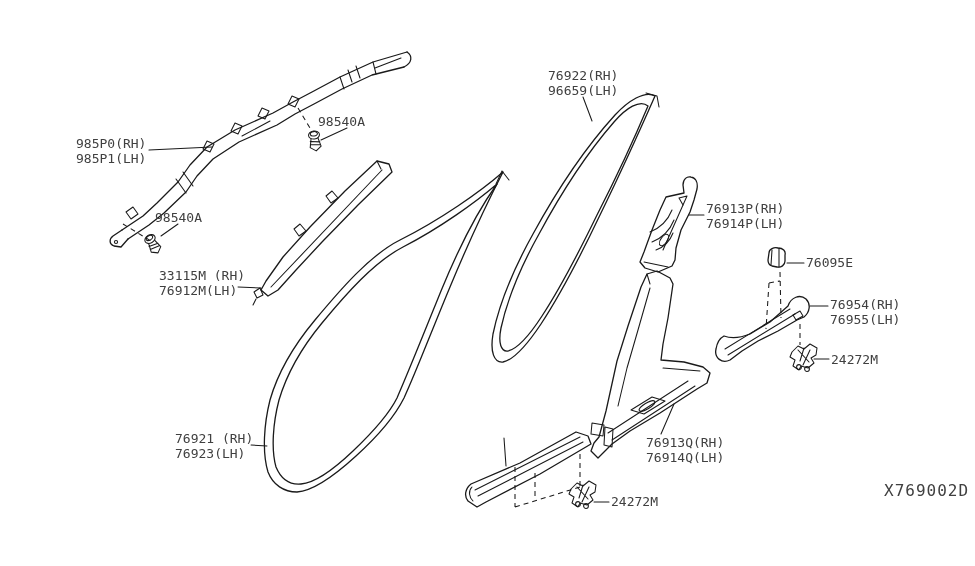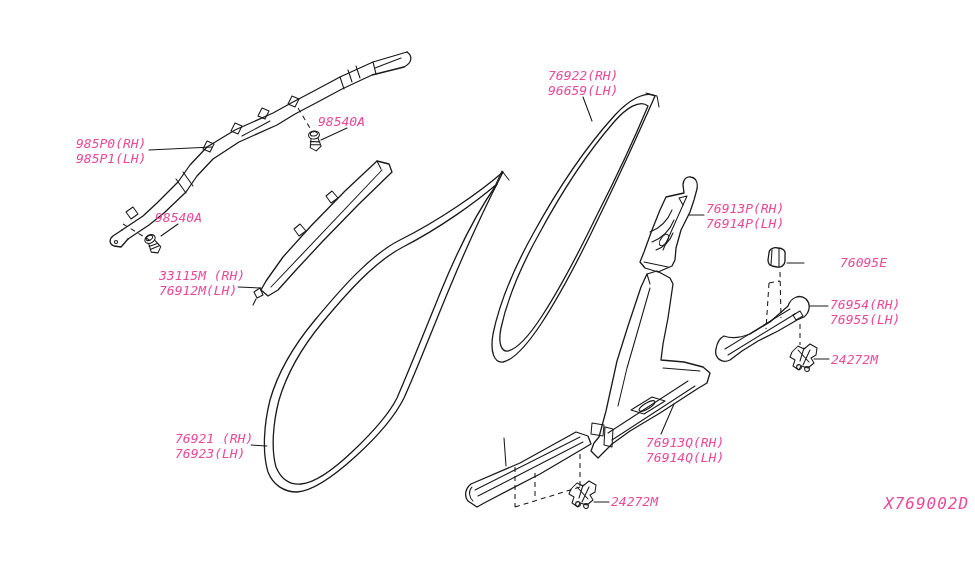--- a/index.html
+++ b/index.html
@@ -3,22 +3,22 @@
 <meta charset="utf-8">
 <style>
   html,body{margin:0;padding:0;background:#e8e8e8;}
   .stage{
     position:relative;width:975px;height:566px;background:#ffffff;
     font-family:"DejaVu Sans Mono","Liberation Mono",monospace;
     overflow:hidden;
   }
   .stage svg{position:absolute;left:0;top:0;}
   .lbl{
-    position:absolute;font-size:13px;line-height:15px;color:#ec4899;
-    white-space:pre;letter-spacing:0;font-style:italic;
+    position:absolute;font-size:13px;line-height:15px;color:#404040;
+    white-space:pre;letter-spacing:0;
   }
   .lbl span{display:block;}
   .code{font-size:16px;letter-spacing:1px;}
   .ln{stroke:#1a1a1a;fill:none;stroke-width:1.3;stroke-linejoin:round;stroke-linecap:round;}
   .thin{stroke:#1a1a1a;fill:none;stroke-width:1.05;stroke-linejoin:round;stroke-linecap:round;}
   .dash{stroke:#1a1a1a;fill:none;stroke-width:1.05;stroke-dasharray:5 4;stroke-linecap:butt;}
 </style>
 </head>
 <body>
 
@@ -151,26 +151,26 @@
 <div class="lbl" style="left:155px;top:210px"><span>98540A</span></div>
 
 <div class="lbl" style="left:159px;top:268px"><span>33115M (RH)</span><span>76912M(LH)</span></div>
 
 <div class="lbl" style="left:175px;top:431px"><span>76921 (RH)</span><span>76923(LH)</span></div>
 
 <div class="lbl" style="left:548px;top:68px"><span>76922(RH)</span><span>96659(LH)</span></div>
 
 <div class="lbl" style="left:706px;top:201px"><span>76913P(RH)</span><span>76914P(LH)</span></div>
 
-<div class="lbl" style="left:840px;top:255px"><span>76095E</span></div>
+<div class="lbl" style="left:806px;top:255px"><span>76095E</span></div>
 
 <div class="lbl" style="left:830px;top:297px"><span>76954(RH)</span><span>76955(LH)</span></div>
 
 <div class="lbl" style="left:831px;top:352px"><span>24272M</span></div>
 
 <div class="lbl" style="left:646px;top:435px"><span>76913Q(RH)</span><span>76914Q(LH)</span></div>
 
 
 <div class="lbl" style="left:611px;top:494px"><span>24272M</span></div>
 
-<div class="lbl code" style="left:884px;top:496px"><span>X769002D</span></div>
+<div class="lbl code" style="left:884px;top:483px"><span>X769002D</span></div>
 
 </div>
 
 </body></html>

